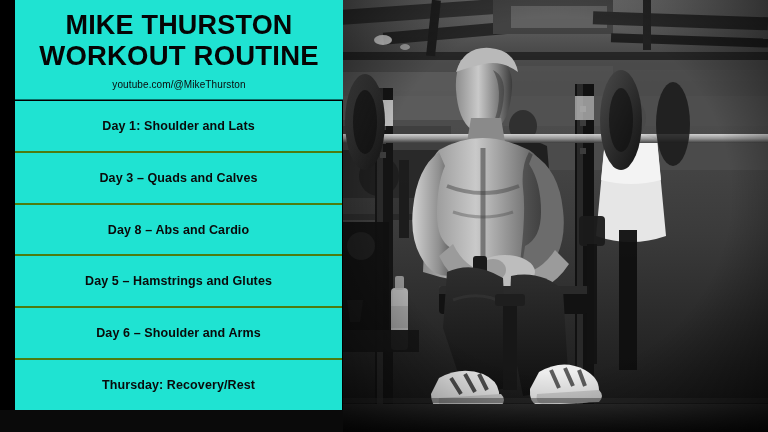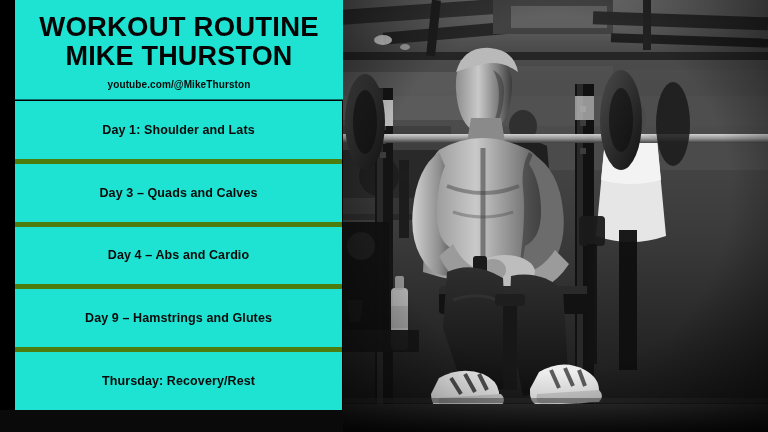--- a/index.html
+++ b/index.html
@@ -46,40 +46,40 @@
     letter-spacing:0.2px;
     line-height:1.08;
     text-align:center;
     white-space:nowrap;
   }
   .title-1 { font-size:27px; }
   .title-2 { font-size:27.5px; margin-top:1px; }
   .handle {
     margin-top:8px;
     font-size:10px;
-    font-weight:bold;
+    font-weight:normal;
     color:#0a0a0a;
     letter-spacing:0.1px;
     white-space:nowrap;
   }
 
   .day-list {
     position:absolute;
     left:15px; top:101px;
     width:327px; height:309px;
     background:#1fe3d2;
     display:flex;
     flex-direction:column;
   }
   .day-row {
     flex:1 1 0;
     display:flex;
     align-items:center;
     justify-content:center;
-    border-bottom:5px solid #4d7c0f;
+    border-bottom:2px solid #4d7c0f;
     background:#1fe3d2;
   }
   .day-row:last-child { border-bottom:none; }
   .day-row .day-label {
     font-size:12.5px;
     font-weight:bold;
     color:#0a0a0a;
     letter-spacing:0.1px;
     white-space:nowrap;
   }
@@ -289,37 +289,40 @@
         <rect x="276" y="230" width="18" height="140" fill="#0f0f0f"></rect>
       </g>
 
       <rect x="0" y="0" width="425" height="432" fill="url(#vign)"></rect>
     </svg>
   </div>
 
   <div class="left-bar"></div>
 
   <div class="header-card">
+    <div class="title-line title-1">MIKE THURSTON</div>
     <div class="title-line title-2">WORKOUT ROUTINE</div>
-    <div class="title-line title-1">MIKE THURSTON</div>
     <div class="handle">youtube.com/@MikeThurston</div>
   </div>
 
   <div class="day-list">
     <div class="day-row">
       <span class="day-label">Day 1: Shoulder and Lats</span>
     </div>
     <div class="day-row">
       <span class="day-label">Day 3 – Quads and Calves</span>
     </div>
     <div class="day-row">
-      <span class="day-label">Day 4 – Abs and Cardio</span>
-    </div>
-    <div class="day-row">
-      <span class="day-label">Day 9 – Hamstrings and Glutes</span>
+      <span class="day-label">Day 8 – Abs and Cardio</span>
+    </div>
+    <div class="day-row">
+      <span class="day-label">Day 5 – Hamstrings and Glutes</span>
+    </div>
+    <div class="day-row">
+      <span class="day-label">Day 6 – Shoulder and Arms</span>
     </div>
     <div class="day-row">
       <span class="day-label">Thursday: Recovery/Rest</span>
     </div>
   </div>
 
   <div class="bottom-bar"></div>
 
 </div>
 

